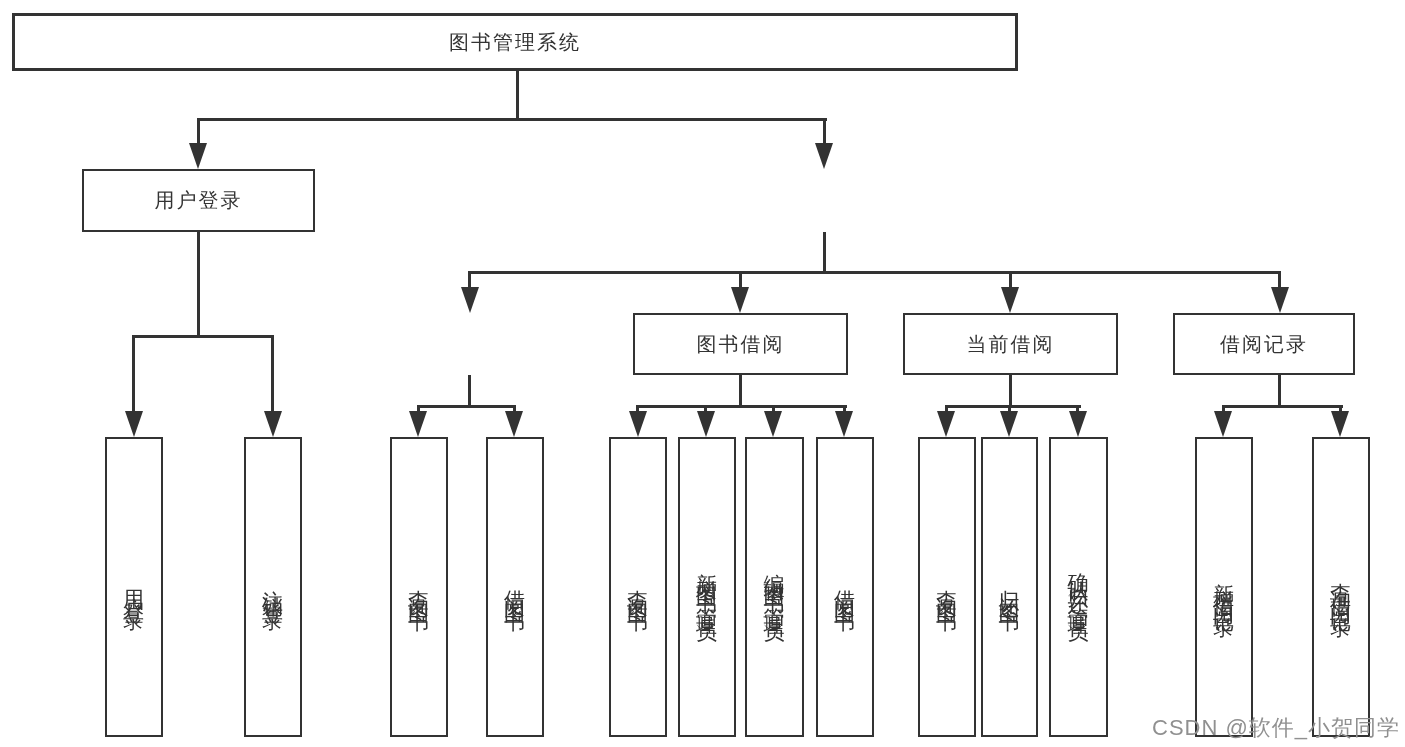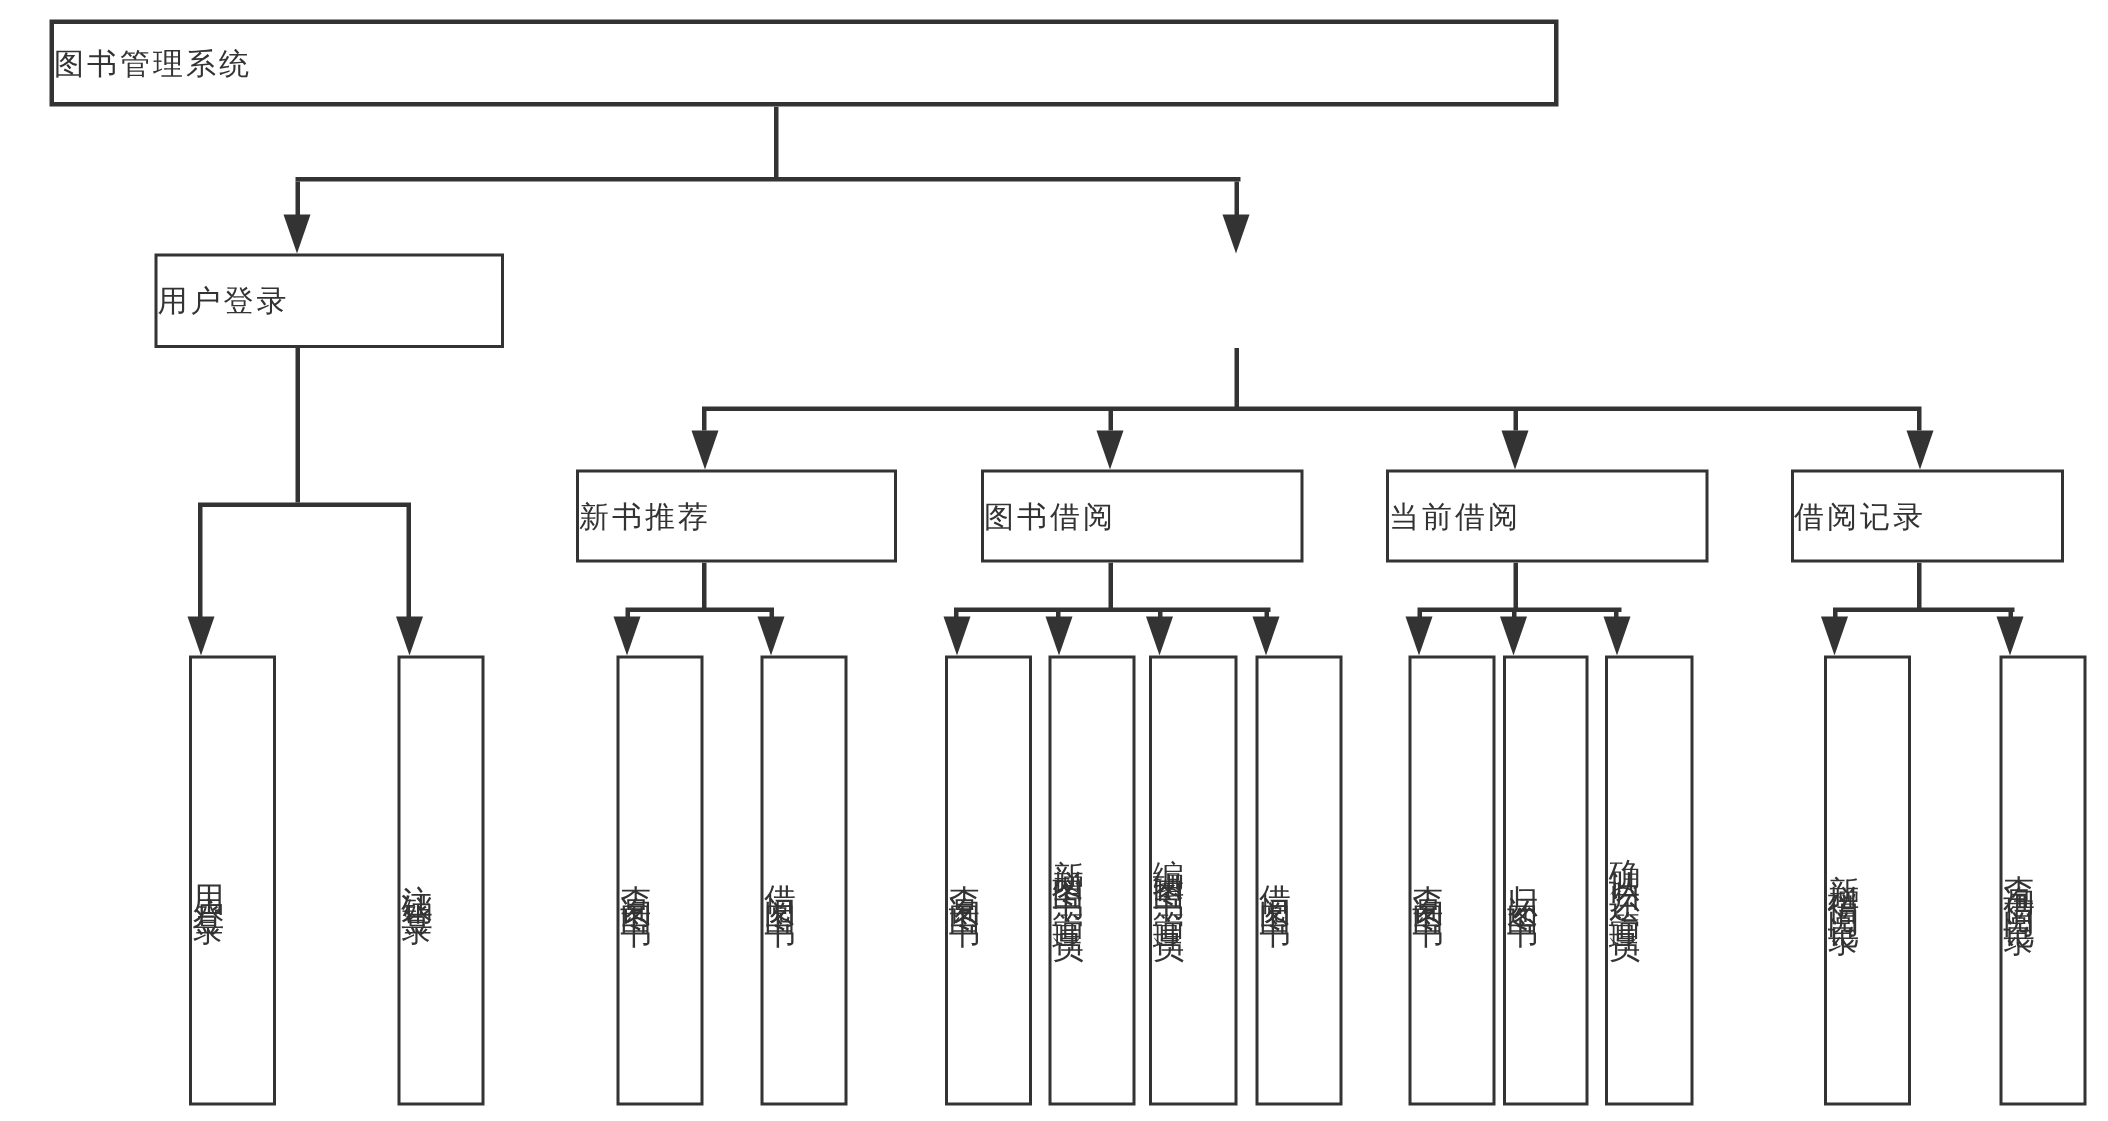--- a/index.html
+++ b/index.html
@@ -18,23 +18,22 @@
     color: var(--text);
     overflow: hidden;
   }
   .box {
     position: absolute;
     box-sizing: border-box;
     background: var(--background);
     border: 2px solid var(--line);
     display: flex;
     align-items: center;
-    justify-content: flex-start;
+    justify-content: center;
     z-index: 2;
-    margin-left: 21px;
   }
   .box.root { border-width: 3px; }
   .hlabel {
     font-size: 20px;
     letter-spacing: 2px;
     color: var(--text);
     white-space: nowrap;
   }
   .leaf-label {
     writing-mode: vertical-rl;
@@ -69,23 +68,20 @@
 <div class="canvas">
 
   <div class="box root" style="left:12px; top:13px; width:1006px; height:58px;">
     <span class="hlabel">图书管理系统</span>
   </div>
 
   <div class="box" style="left:82px; top:169px; width:233px; height:63px;">
     <span class="hlabel">用户登录</span>
   </div>
 
-  <div class="box" style="left:363px; top:313px; width:214px; height:62px;">
-    <span class="hlabel">新书推荐</span>
-  </div>
   <div class="box" style="left:903px; top:313px; width:215px; height:62px;">
     <span class="hlabel">当前借阅</span>
   </div>
   <div class="box" style="left:633px; top:313px; width:215px; height:62px;">
     <span class="hlabel">图书借阅</span>
   </div>
   <div class="box" style="left:1173px; top:313px; width:182px; height:62px;">
     <span class="hlabel">借阅记录</span>
   </div>
 
@@ -181,14 +177,15 @@
   <div class="line" style="left:1076px; top:408px; width:3px;   height:6px;"></div>
   <div class="arrow" style="left:1069px; top:411px;"></div>
 
   <div class="line" style="left:1278px; top:375px; width:3px;   height:33px;"></div>
   <div class="line" style="left:1222px; top:405px; width:121px; height:3px;"></div>
   <div class="line" style="left:1222px; top:408px; width:3px;   height:6px;"></div>
   <div class="arrow" style="left:1214px; top:411px;"></div>
   <div class="line" style="left:1339px; top:408px; width:3px;   height:6px;"></div>
   <div class="arrow" style="left:1331px; top:411px;"></div>
 
+  <div class="watermark" style="left:1152px; top:713px;">CSDN @软件_小贺同学</div>
 
 </div>
 
 </body></html>

